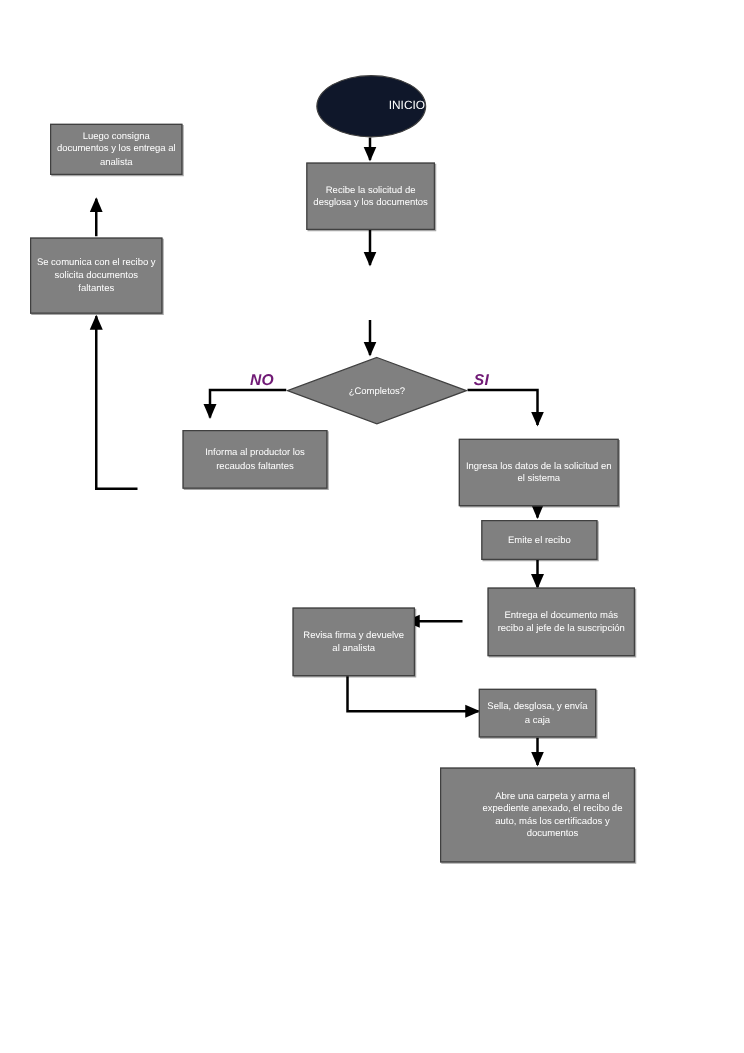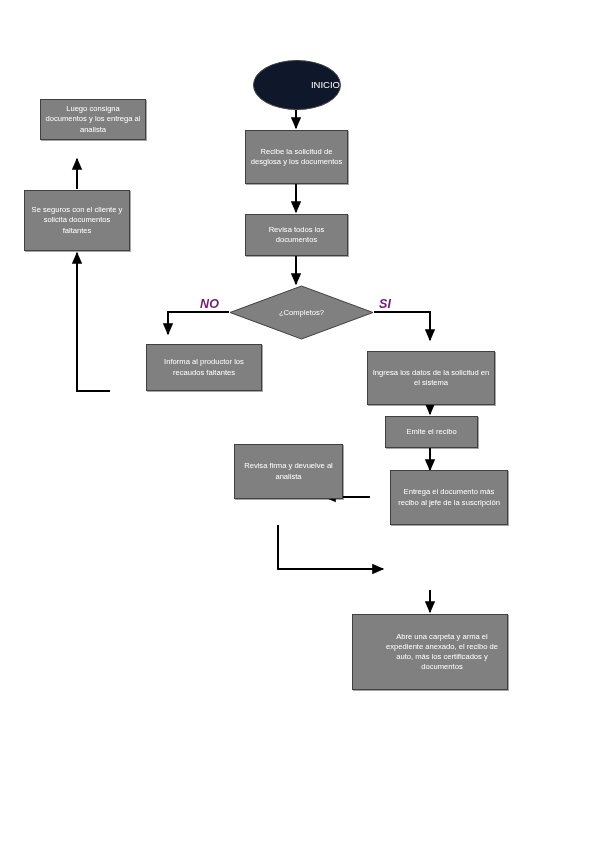--- a/index.html
+++ b/index.html
@@ -130,62 +130,62 @@
   </svg>
 
   <div class="node terminator" style="left:253px; top:60px; width:88px; height:50px;">
     <span class="txt">INICIO</span>
   </div>
 
   <div class="node process" style="left:245px; top:130px; width:103px; height:54px;">
     <span class="txt">Recibe la solicitud de desglosa y los documentos</span>
   </div>
 
-  <div class="node process" style="left:245px; top:214px; width:103px; height:42px;">
-    <span class="txt">Revisa todos los documentos</span>
-  </div>
 
   <div class="decision-wrap" style="left:229px; top:285px; width:145px; height:55px;">
     <svg width="145" height="55" viewBox="0 0 145 55" xmlns="http://www.w3.org/2000/svg">
       <polygon points="72.5,1 144,27.5 72.5,54 1,27.5" fill="#808080" stroke="#404040" stroke-width="1"></polygon>
     </svg>
     <div class="decision-label">¿Completos?</div>
   </div>
 
   <div class="branch-label" style="left:200px; top:297px;">NO</div>
 
   <div class="branch-label" style="left:379px; top:297px;">SI</div>
 
   <div class="node process" style="left:110px; top:344px; width:116px; height:47px;margin-left:36px;">
     <span class="txt">Informa al productor los recaudos faltantes</span>
   </div>
 
   <div class="node process" style="left:24px; top:190px; width:106px; height:61px;">
-    <span class="txt">Se seguros con el cliente y solicita documentos faltantes</span>
+    <span class="txt">Se comunica con el recibo y solicita documentos faltantes</span>
   </div>
 
   <div class="node process" style="left:24px; top:99px; width:106px; height:41px;margin-left:16px;">
     <span class="txt">Luego consigna documentos y los entrega al analista</span>
   </div>
 
   <div class="node process" style="left:367px; top:351px; width:128px; height:54px;">
     <span class="txt">Ingresa los datos de la solicitud en el sistema</span>
   </div>
 
   <div class="node process" style="left:385px; top:416px; width:93px; height:32px;">
     <span class="txt">Emite el recibo</span>
   </div>
 
   <div class="node process" style="left:390px; top:470px; width:118px; height:55px;">
     <span class="txt">Entrega el documento más recibo al jefe de la suscripción</span>
   </div>
 
-  <div class="node process" style="left:234px; top:444px; width:109px; height:55px;">
+  <div class="node process" style="left:234px; top:486px; width:98px; height:55px;">
     <span class="txt">Revisa firma y devuelve al analista</span>
   </div>
 
+  <div class="node process" style="left:383px; top:551px; width:94px; height:39px;">
+    <span class="txt">Sella, desglosa, y envía a caja</span>
+  </div>
 
   <div class="node process" style="left:352px; top:614px; width:156px; height:76px;padding-left:28px;">
     <span class="txt">Abre una carpeta y arma el expediente anexado, el recibo de auto, más los certificados y documentos</span>
   </div>
 
 
 </div>
 
 </body></html>

